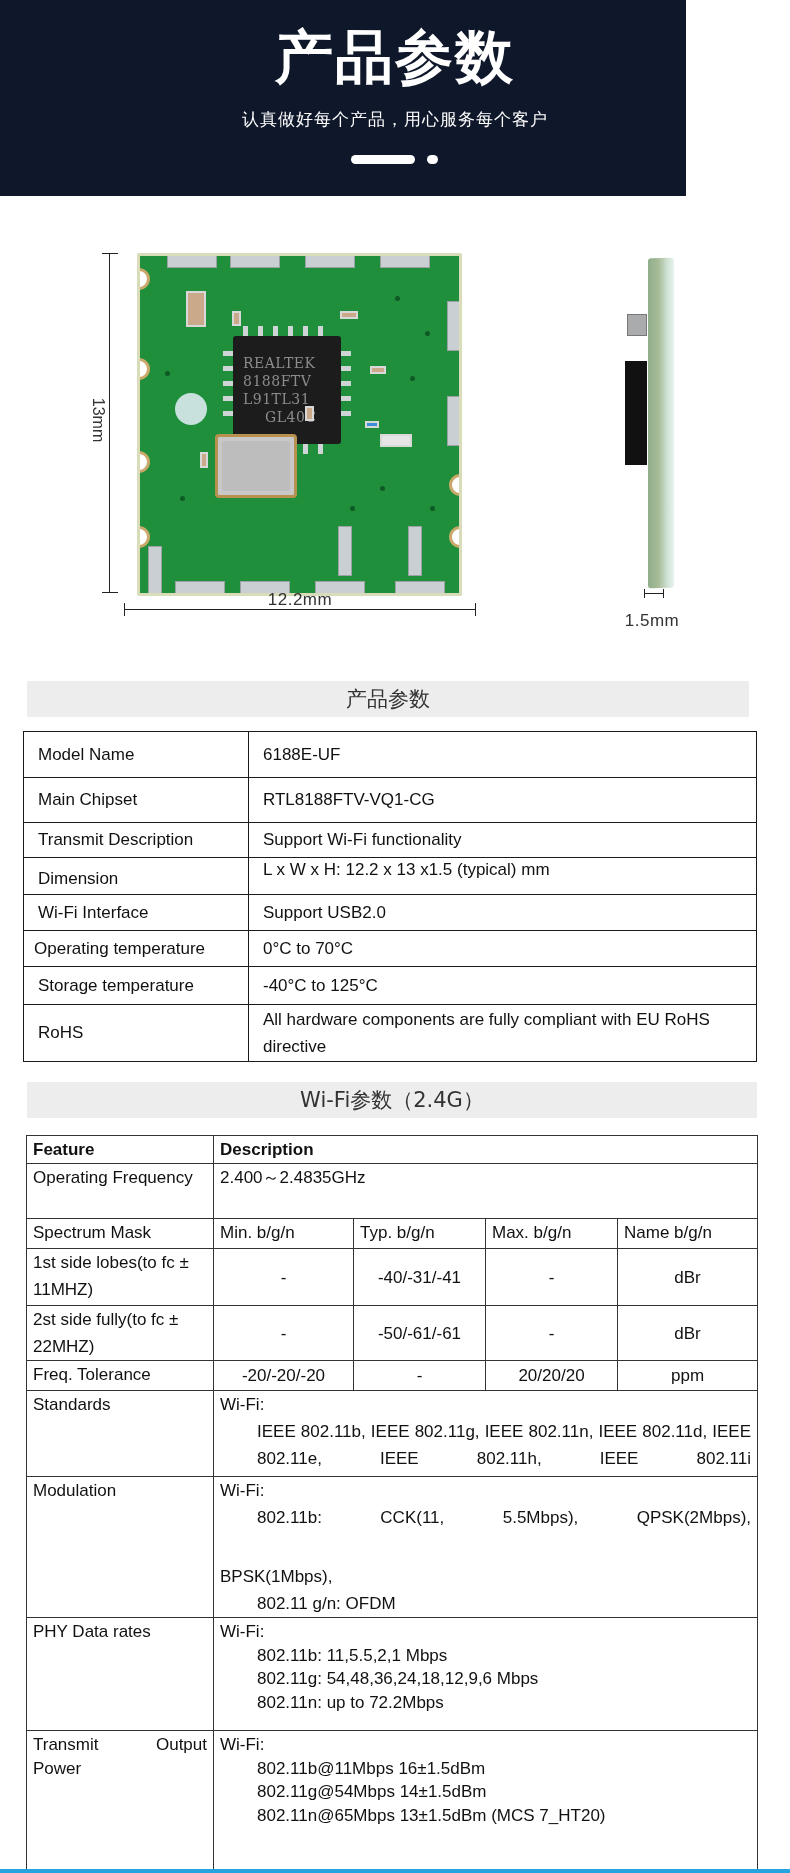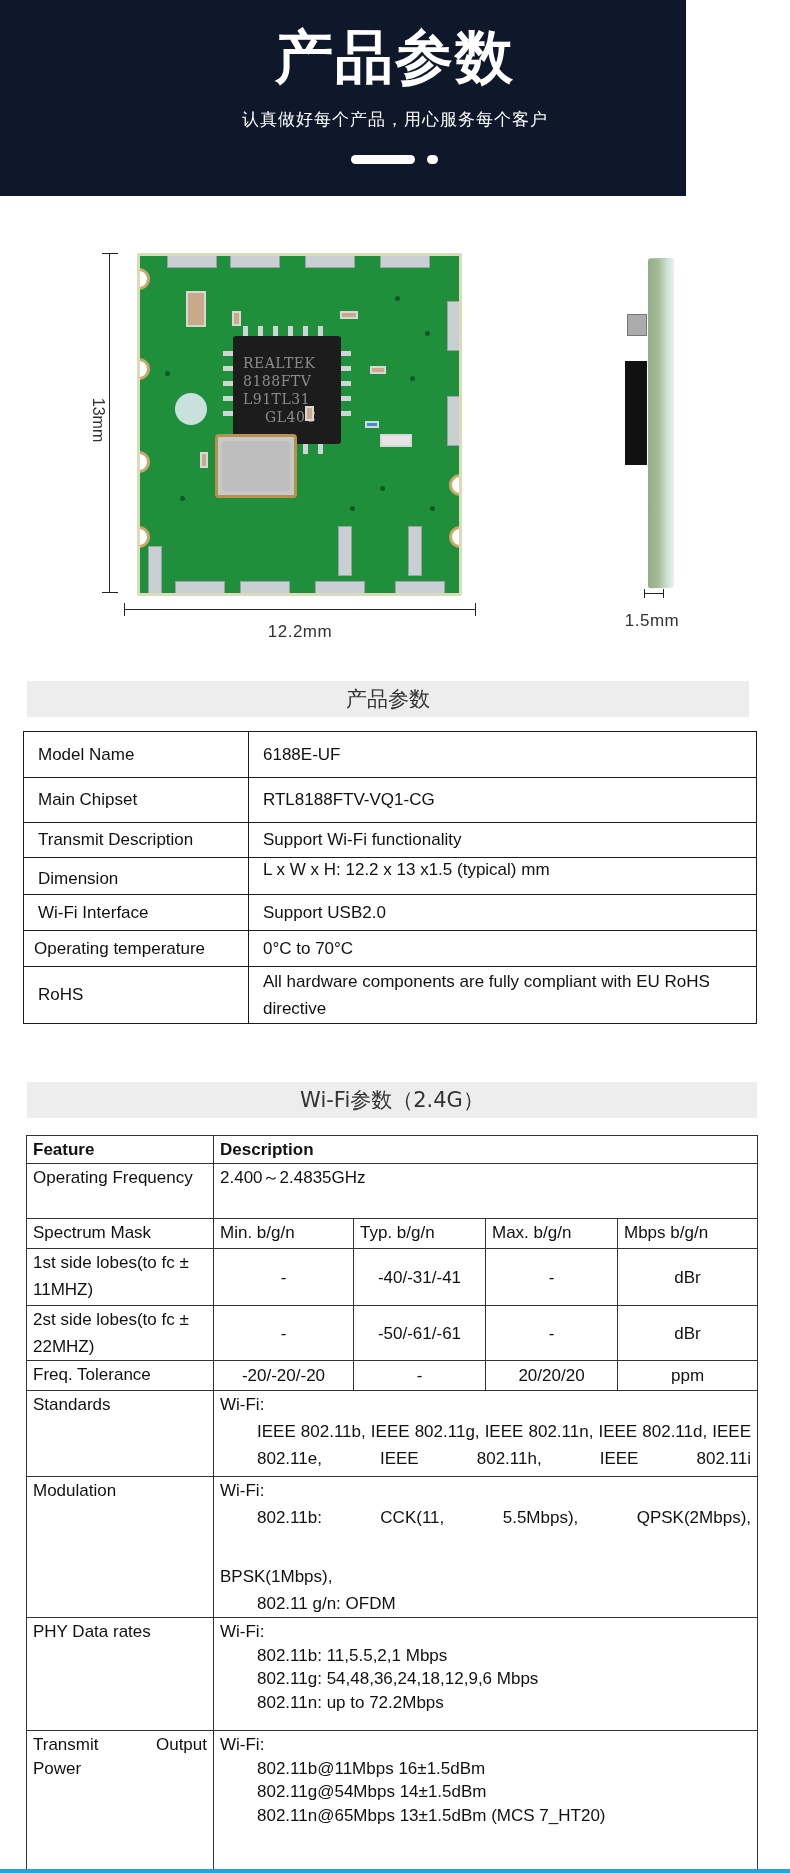--- a/index.html
+++ b/index.html
@@ -29,21 +29,21 @@
   .led-pad { position: absolute; left: 35px; top: 137px; width: 32px; height: 32px; border-radius: 50%; background: #c8e1dc; }
   .via { position: absolute; width: 5px; height: 5px; border-radius: 50%; background: #0e5a24; }
 
   .dim-v { position: absolute; left: 109px; top: 253px; width: 1px; height: 340px; background: #222; }
   .dim-v-cap-t { position: absolute; left: 102px; top: 253px; width: 16px; height: 1px; background: #222; }
   .dim-v-cap-b { position: absolute; left: 102px; top: 592px; width: 16px; height: 1px; background: #222; }
   .dim-v-label { position: absolute; left: 72px; top: 410px; width: 50px; height: 20px; transform: rotate(90deg); transform-origin: center; font-size: 16px; color: #333; text-align: center; }
   .dim-h { position: absolute; left: 124px; top: 609px; width: 352px; height: 1px; background: #222; }
   .dim-h-cap-l { position: absolute; left: 124px; top: 603px; width: 1px; height: 13px; background: #222; }
   .dim-h-cap-r { position: absolute; left: 475px; top: 603px; width: 1px; height: 13px; background: #222; }
-  .dim-h-label { position: absolute; left: 230px; top: 622px; width: 140px; text-align: center; font-size: 17px; color: #333; letter-spacing: 0.5px; }
+  .dim-h-label { position: absolute; left: 230px; top: 590px; width: 140px; text-align: center; font-size: 17px; color: #333; letter-spacing: 0.5px; }
 
   .side-board { position: absolute; left: 648px; top: 258px; width: 26px; height: 330px; background: linear-gradient(90deg, #8fae8a 0%, #a7bb97 40%, #cfe3d6 75%, #e8f2ec 100%); border-radius: 3px; transform: skewY(-1deg); }
   .side-chip { position: absolute; left: 625px; top: 361px; width: 22px; height: 104px; background: #111; }
   .side-cap { position: absolute; left: 627px; top: 314px; width: 20px; height: 22px; background: #a9abad; border: 1px solid #777; }
   .side-dim { position: absolute; left: 644px; top: 593px; width: 20px; height: 1px; background: #222; }
   .side-dim-l { position: absolute; left: 644px; top: 589px; width: 1px; height: 9px; background: #222; }
   .side-dim-r { position: absolute; left: 663px; top: 589px; width: 1px; height: 9px; background: #222; }
   .side-label { position: absolute; left: 612px; top: 611px; width: 80px; text-align: center; font-size: 17px; color: #333; letter-spacing: 0.5px; }
 
   
@@ -197,20 +197,24 @@
     <td class="c2" style="vertical-align:top;padding-top:2px;">L x W x H: 12.2 x 13 x1.5 (typical) mm</td>
   </tr>
   <tr style="height:36px;">
     <td class="c1">Wi-Fi Interface</td>
     <td class="c2">Support USB2.0</td>
   </tr>
   <tr style="height:36px;">
     <td class="c1" style="padding-left:10px;">Operating temperature</td>
     <td class="c2">0°C to 70°C</td>
   </tr>
+  <tr style="height:38px;">
+    <td class="c1">Storage temperature</td>
+    <td class="c2">-40°C to 125°C</td>
+  </tr>
   <tr style="height:57px;">
     <td class="c1">RoHS</td>
     <td class="c2 multi">All hardware components are fully compliant with EU RoHS directive</td>
   </tr>
 </tbody>
   </table>
 
 <div class="sec-head" style="left:27px;top:1082px;width:730px;">Wi-Fi参数（2.4G）</div>
 
 <table class="t2">
@@ -228,31 +232,31 @@
   </tr>
   <tr style="height:55px;">
     <td>Operating Frequency</td>
     <td colspan="4">2.400～2.4835GHz</td>
   </tr>
   <tr style="height:30px;">
     <td>Spectrum Mask</td>
     <td>Min. b/g/n</td>
     <td>Typ. b/g/n</td>
     <td>Max. b/g/n</td>
-    <td>Mbps b/g/n</td>
+    <td>Name b/g/n</td>
   </tr>
   <tr style="height:57px;">
     <td>1st side lobes(to fc ± 11MHZ)</td>
     <td class="ctr">-</td>
     <td class="ctr">-40/-31/-41</td>
     <td class="ctr">-</td>
     <td class="ctr">dBr</td>
   </tr>
   <tr style="height:55px;">
-    <td>2st side lobes(to fc ± 22MHZ)</td>
+    <td>2st side fully(to fc ± 22MHZ)</td>
     <td class="ctr">-</td>
     <td class="ctr">-50/-61/-61</td>
     <td class="ctr">-</td>
     <td class="ctr">dBr</td>
   </tr>
   <tr style="height:30px;">
     <td>Freq. Tolerance</td>
     <td class="ctr">-20/-20/-20</td>
     <td class="ctr">-</td>
     <td class="ctr">20/20/20</td>

